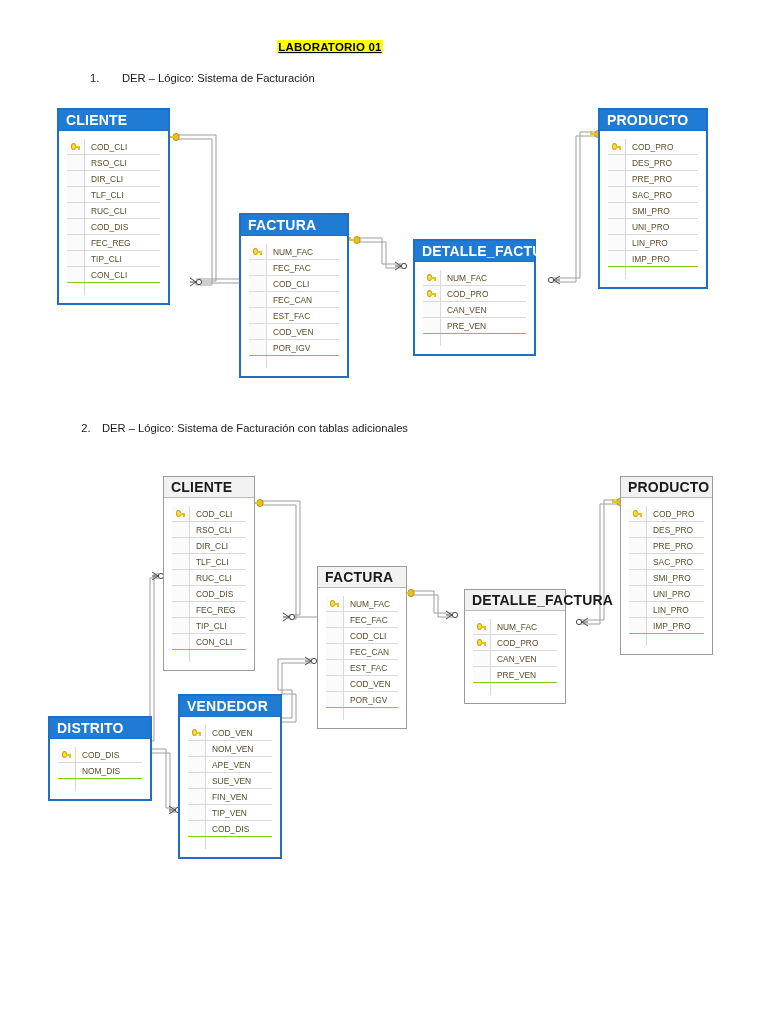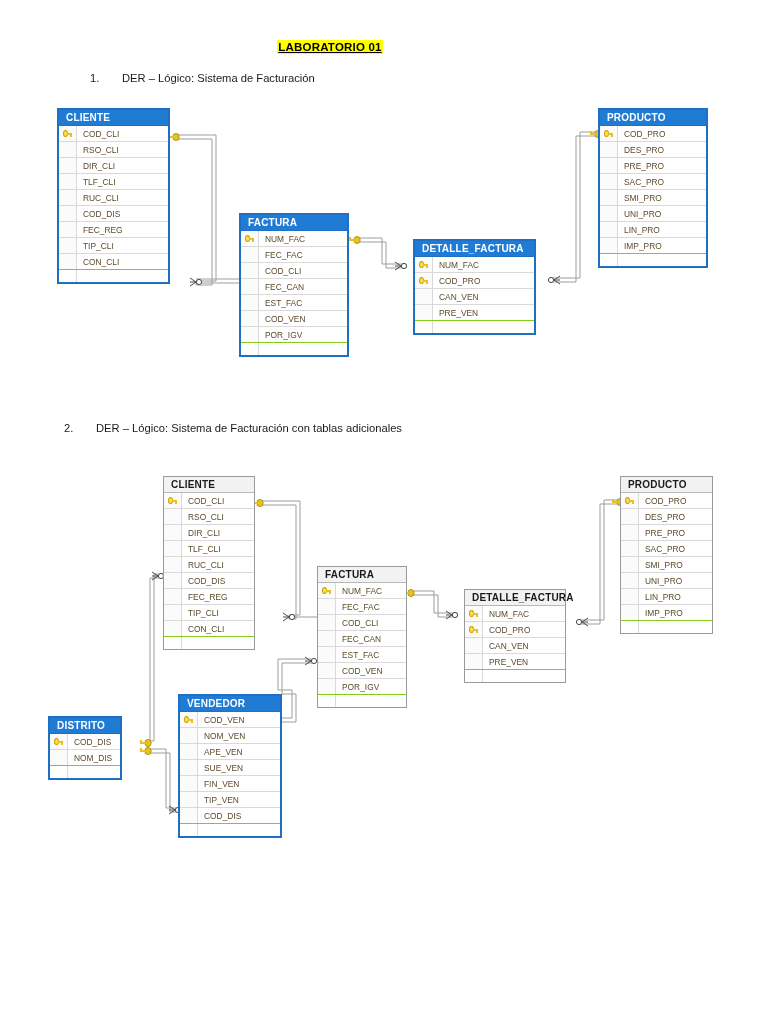--- a/index.html
+++ b/index.html
@@ -51,39 +51,39 @@
     background: #ffffff;
     box-sizing: border-box;
   }
   .er-table.blue {
     border: 2px solid #1f6fc4;
   }
   .er-table.plain {
     border: 1px solid #9a9a9a;
   }
   .er-table .thead {
-    font-size: 10px;
+    font-size: 14px;
     font-weight: bold;
     padding: 2px 5px 2px 7px;
     letter-spacing: 0.2px;
     box-sizing: border-box;
     white-space: nowrap;
   }
   .er-table.blue .thead {
     background: #1f7bd4;
     color: #ffffff;
   }
   .er-table.plain .thead {
     background: #f2f2f2;
     color: #1a1a1a;
     border-bottom: 1px solid #b8b8b8;
   }
   .er-table .rows {
     box-sizing: border-box;
-    padding: 0;
+    padding: 8px;
     text-align: right;
   }
   .er-table.blue .rows { border-top: 1px solid #1f6fc4; }
 
   .er-row {
     display: flex;
     align-items: center;
     height: 16px;
     box-sizing: border-box;
     border-bottom: 1px solid #d9d9d9;
@@ -157,21 +157,21 @@
 </style>
 </head>
 <body>
 
 <div id="doc-title"><span class="hl">LABORATORIO 01</span></div>
 
 <div class="list-item" style="top:72px; left:70px;margin-left:20px;">
   <span class="num">1.</span><span>DER – Lógico: Sistema de Facturación</span>
 </div>
 
-<div class="list-item" style="top:422px; left:64px;">
+<div class="list-item" style="top:422px; left:70px;text-align:center;">
   <span class="num">2.</span><span>DER – Lógico: Sistema de Facturación con tablas adicionales</span>
 </div>
 
 <svg class="wire-layer">
 
   <g>
     <path class="wire" d="M178,135 L216,135 L216,281 L196,281"></path>
     <path class="wire" d="M178,139 L212,139 L212,285 L196,285"></path>
     <path class="wire" d="M196,281 L196,285"></path>
     <path class="wire" d="M196,283 L239,283"></path>
@@ -705,21 +705,21 @@
         <div class="er-row last">
           <div class="keycell"></div>
           <div class="fname">COD_DIS</div>
         </div>
         <div class="er-row filler">
           <div class="keycell"></div>
           <div class="fname"></div>
         </div>
       </div>
     </div>
-    <div class="er-table blue" style="left: 48px; top: 716px; width: 74px;">
+    <div class="er-table blue" style="left: 48px; top: 716px; width: 104px;">
       <div class="thead">DISTRITO</div>
       <div class="rows">
         <div class="er-row">
           <div class="keycell">
             <span class="keyglyph">
               <i class="bow"></i>
               <i class="shaft"></i>
               <i class="tooth"></i>
             </span>
           </div>

